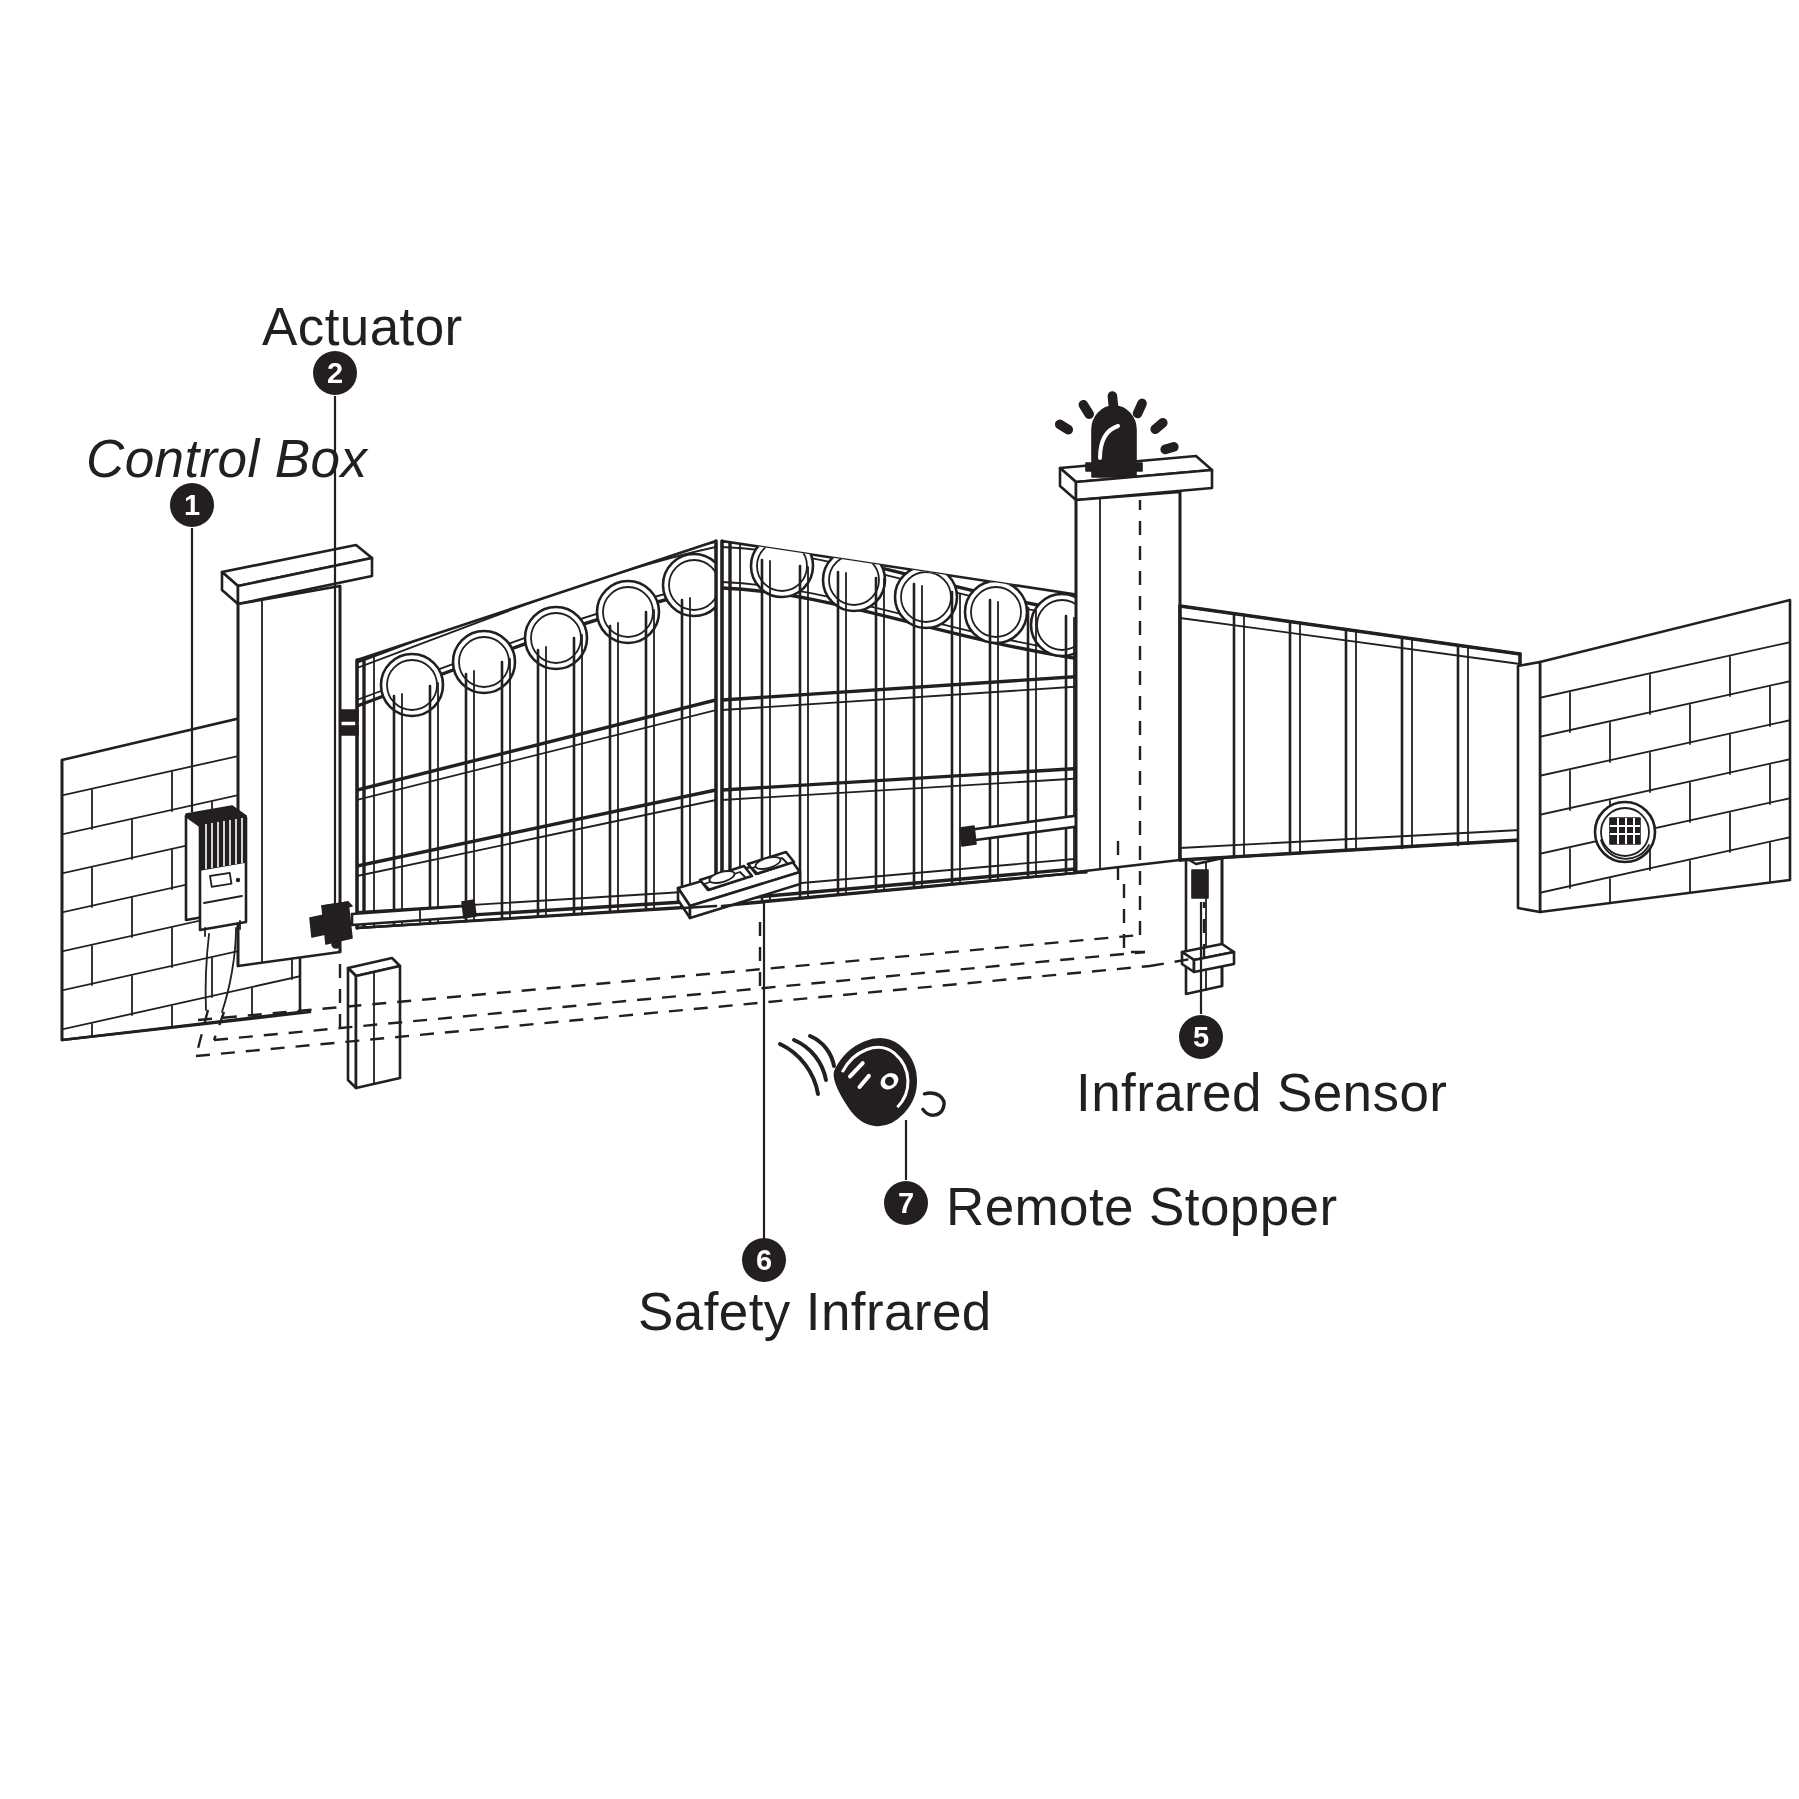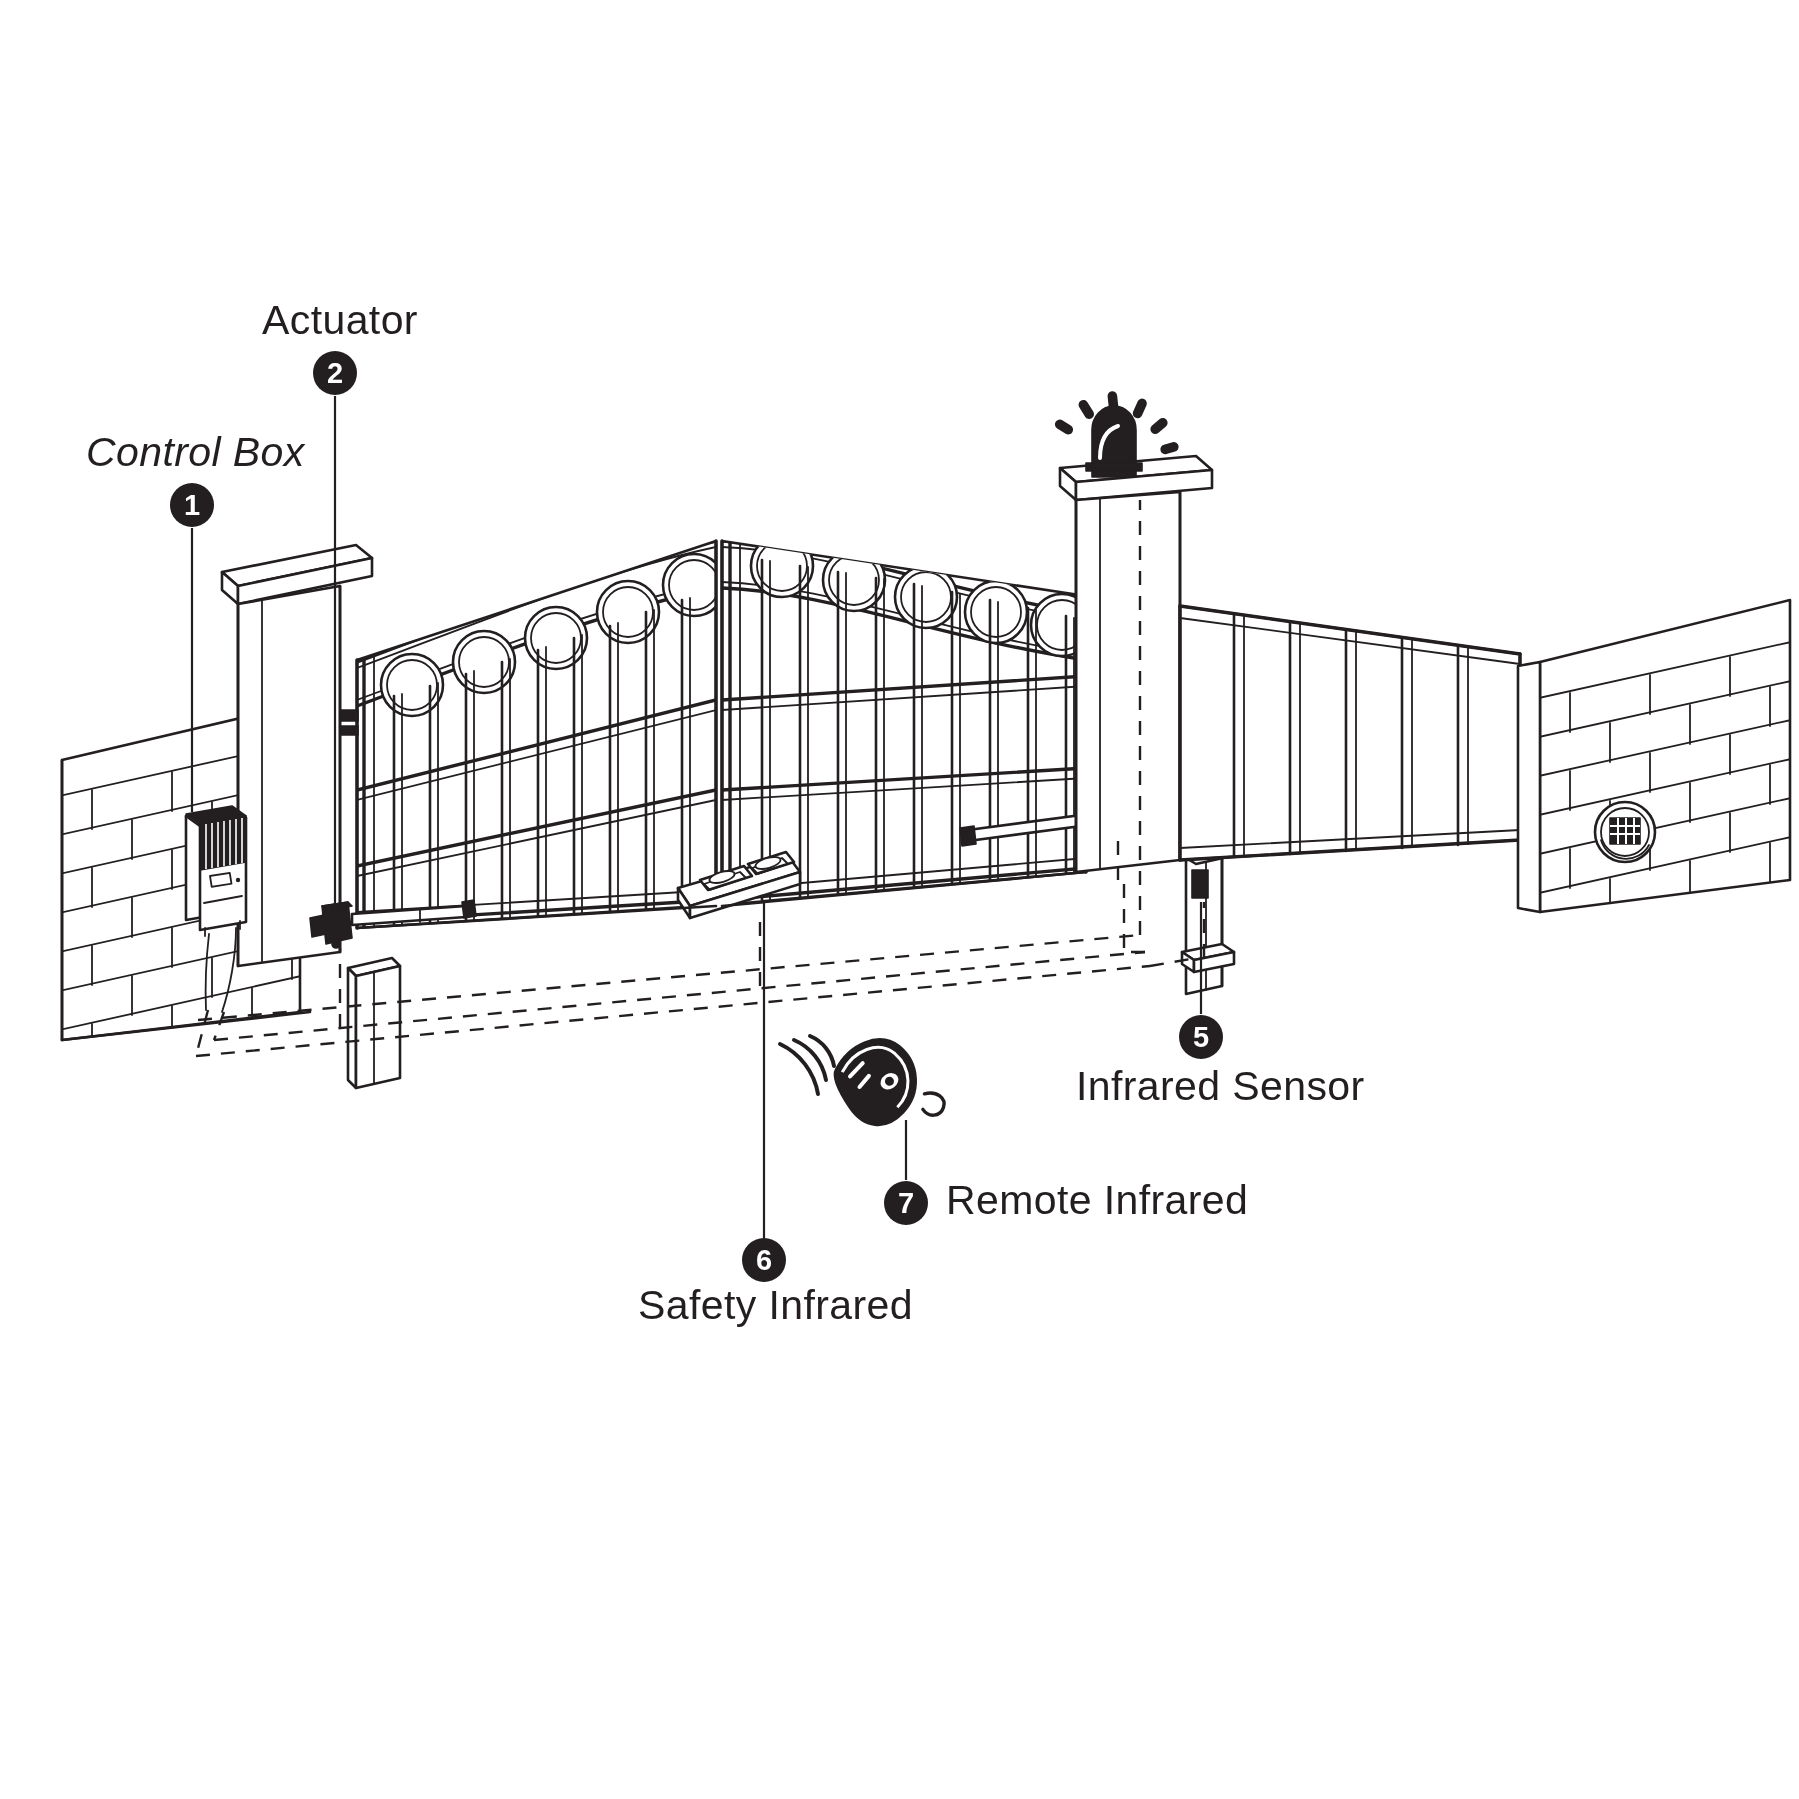--- a/index.html
+++ b/index.html
@@ -23,21 +23,21 @@
   }
   #artboard {
     position: absolute;
     inset: 0;
     width: 1799px;
     height: 1799px;
   }
   .lbl {
     position: absolute;
     font-family: "Liberation Sans", sans-serif;
-    font-size: 41px;
+    font-size: 53px;
     font-weight: 400;
     letter-spacing: 0.4px;
     color: #231f20;
     white-space: nowrap;
     line-height: 1;
   }
   #label-control-box { left: 86px;  top: 432px; font-style: italic; }
   #label-actuator    { left: 262px; top: 300px; }
   #label-infrared    { left: 1076px; top: 1066px; }
   #label-remote      { left: 946px;  top: 1180px; }
@@ -528,21 +528,21 @@
     </g>
 
   </svg>
 
   <div class="lbl" id="label-control-box">Control Box</div>
 
   <div class="lbl" id="label-actuator">Actuator</div>
 
   <div class="lbl" id="label-infrared">Infrared Sensor</div>
 
-  <div class="lbl" id="label-remote">Remote Infrared</div>
+  <div class="lbl" id="label-remote">Remote Stopper</div>
 
   <div class="lbl" id="label-safety">Safety Infrared</div>
 
   <div class="badge" id="badge-1">1</div>
 
   <div class="badge" id="badge-2">2</div>
 
   <div class="badge" id="badge-5">5</div>
 
   <div class="badge" id="badge-6">6</div>

